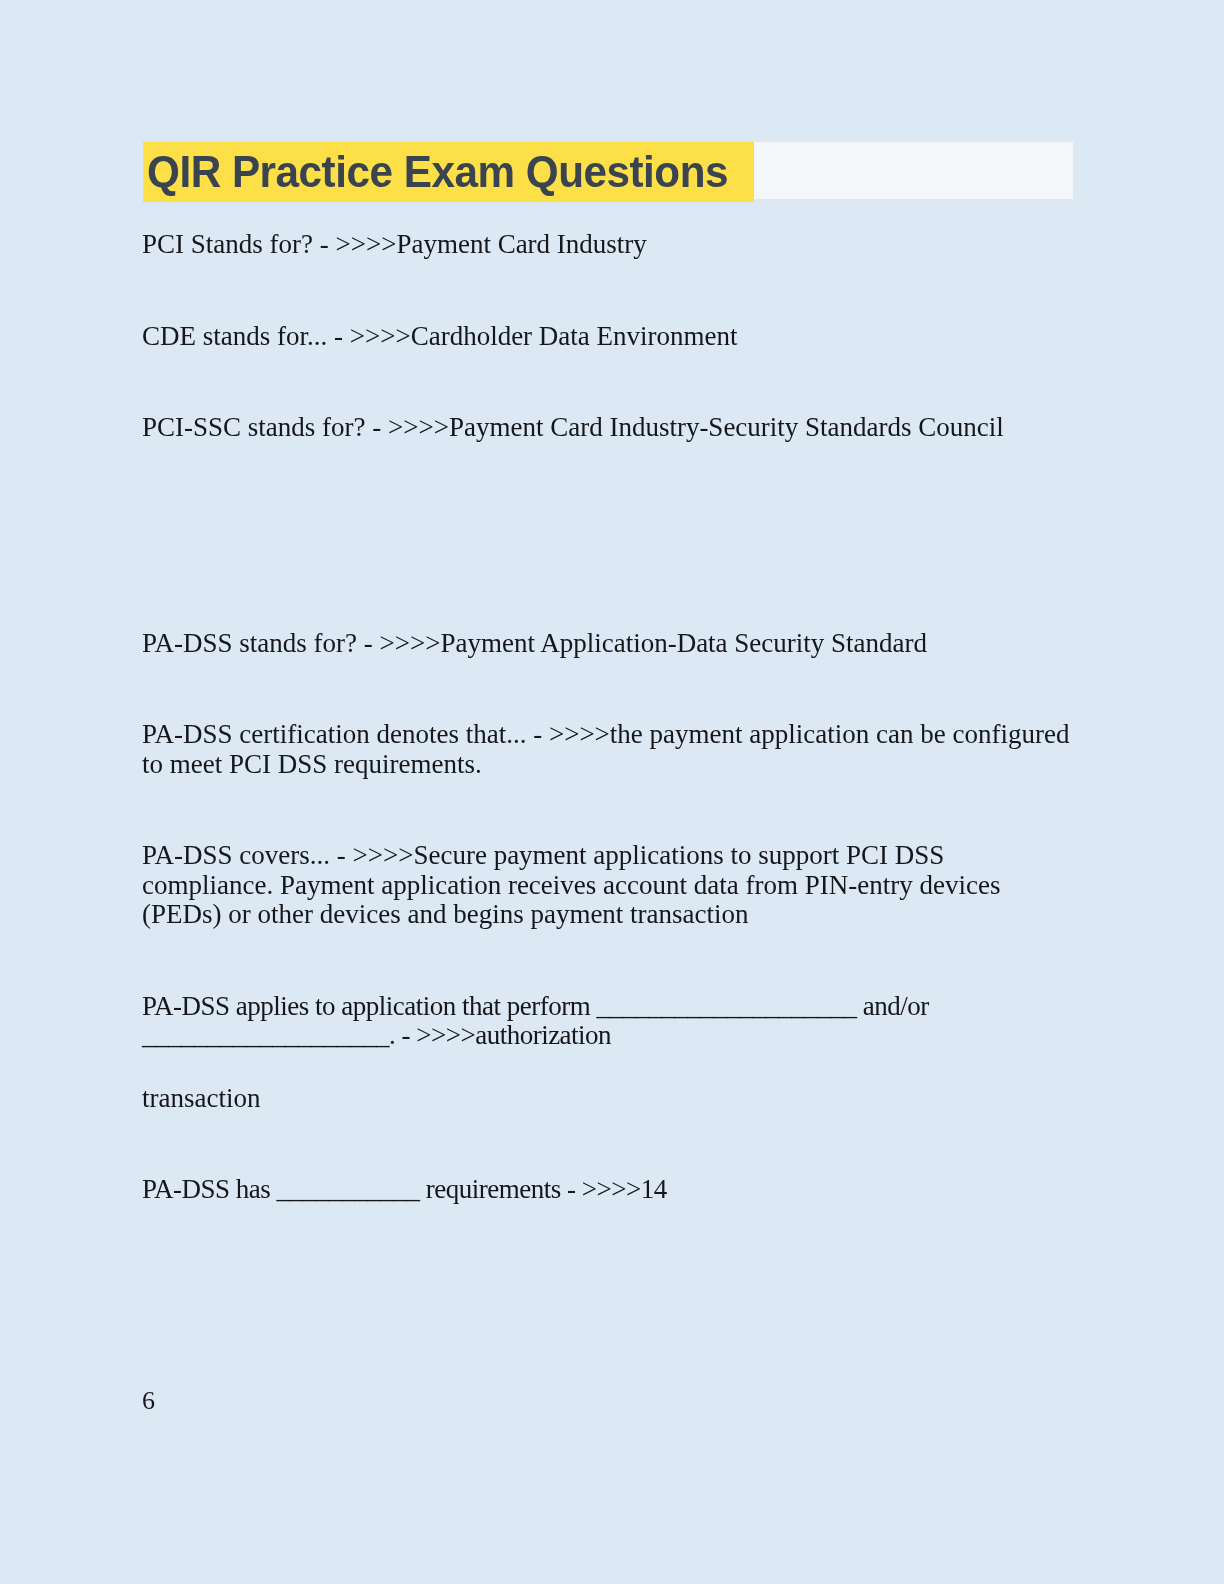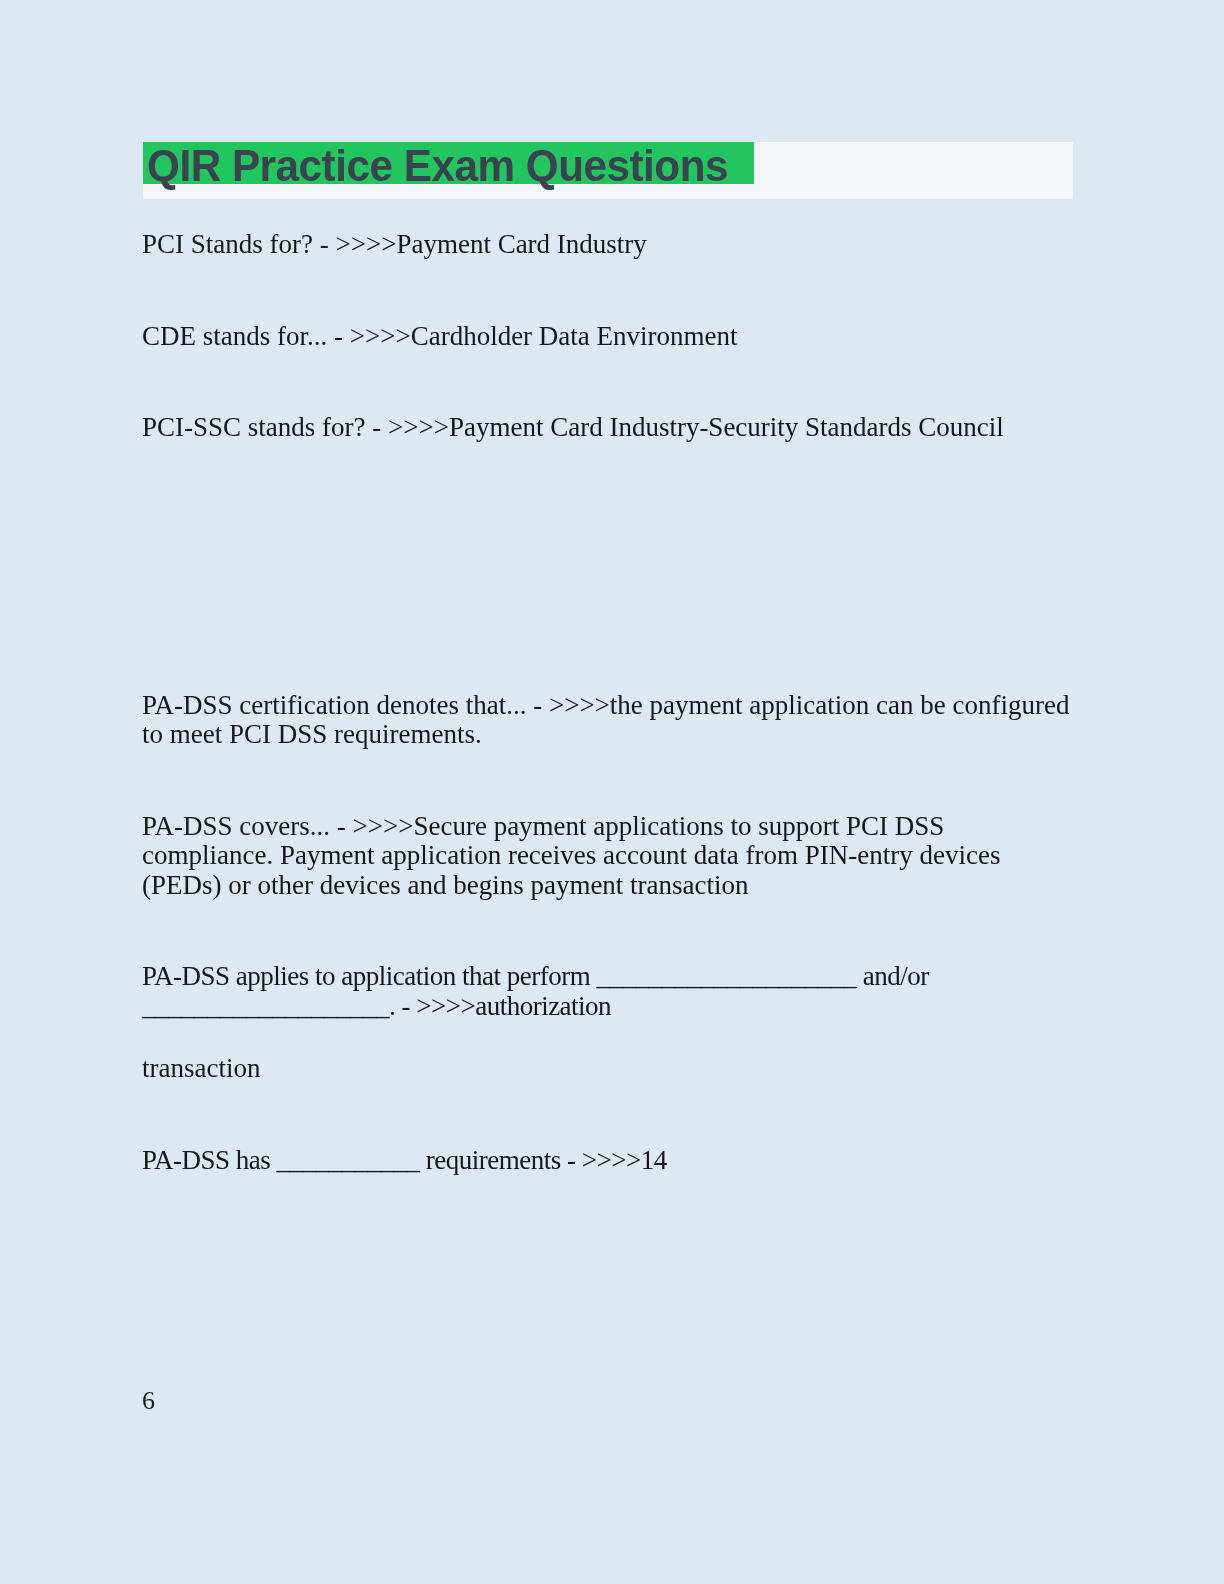--- a/index.html
+++ b/index.html
@@ -28,25 +28,25 @@
     left: 143px;
     top: 142px;
     width: 930px;
     height: 57px;
     background: #f4f6f9;
   }
   .title-highlight {
     position: absolute;
     left: 0;
     top: 0;
-    height: 42px;
-    background: #22c55e;
+    height: 60px;
+    background: #fde047;
     padding: 0 2px 0 4px;
     display: flex;
-    align-items: flex-start;
+    align-items: center;
     box-sizing: border-box;
   }
   .title-text {
     font-family: "Liberation Sans", "DejaVu Sans", sans-serif;
     font-weight: bold;
     font-size: 44px;
     line-height: 48px;
     color: #3a4350;
     letter-spacing: -0.5px;
     white-space: nowrap;
@@ -107,20 +107,21 @@
     <p class="qa-block">CDE stands for... - &gt;&gt;&gt;&gt;Cardholder Data Environment</p>
     <div class="spacer-lg"></div>
 
     <p class="qa-block">PCI-SSC stands for? - &gt;&gt;&gt;&gt;Payment Card Industry-Security Standards Council</p>
     <div class="spacer-lg"></div>
 
     <div class="spacer-lg"></div>
 
     <div class="spacer-md"></div>
 
+    <p class="qa-block">PA-DSS stands for? - &gt;&gt;&gt;&gt;Payment Application-Data Security Standard</p>
     <div class="spacer-lg"></div>
 
     <p class="qa-block">PA-DSS certification denotes that... - &gt;&gt;&gt;&gt;the payment application can be configured to meet PCI DSS requirements.</p>
     <div class="spacer-md"></div>
 
     <p class="qa-block">PA-DSS covers... - &gt;&gt;&gt;&gt;Secure payment applications to support PCI DSS compliance. Payment application receives account data from PIN-entry devices (PEDs) or other devices and begins payment transaction</p>
     <div class="spacer-md"></div>
 
     <p class="qa-block blank">PA-DSS applies to application that perform ____________________ and/or ___________________. - &gt;&gt;&gt;&gt;authorization</p>
     <div class="spacer-sm"></div>

